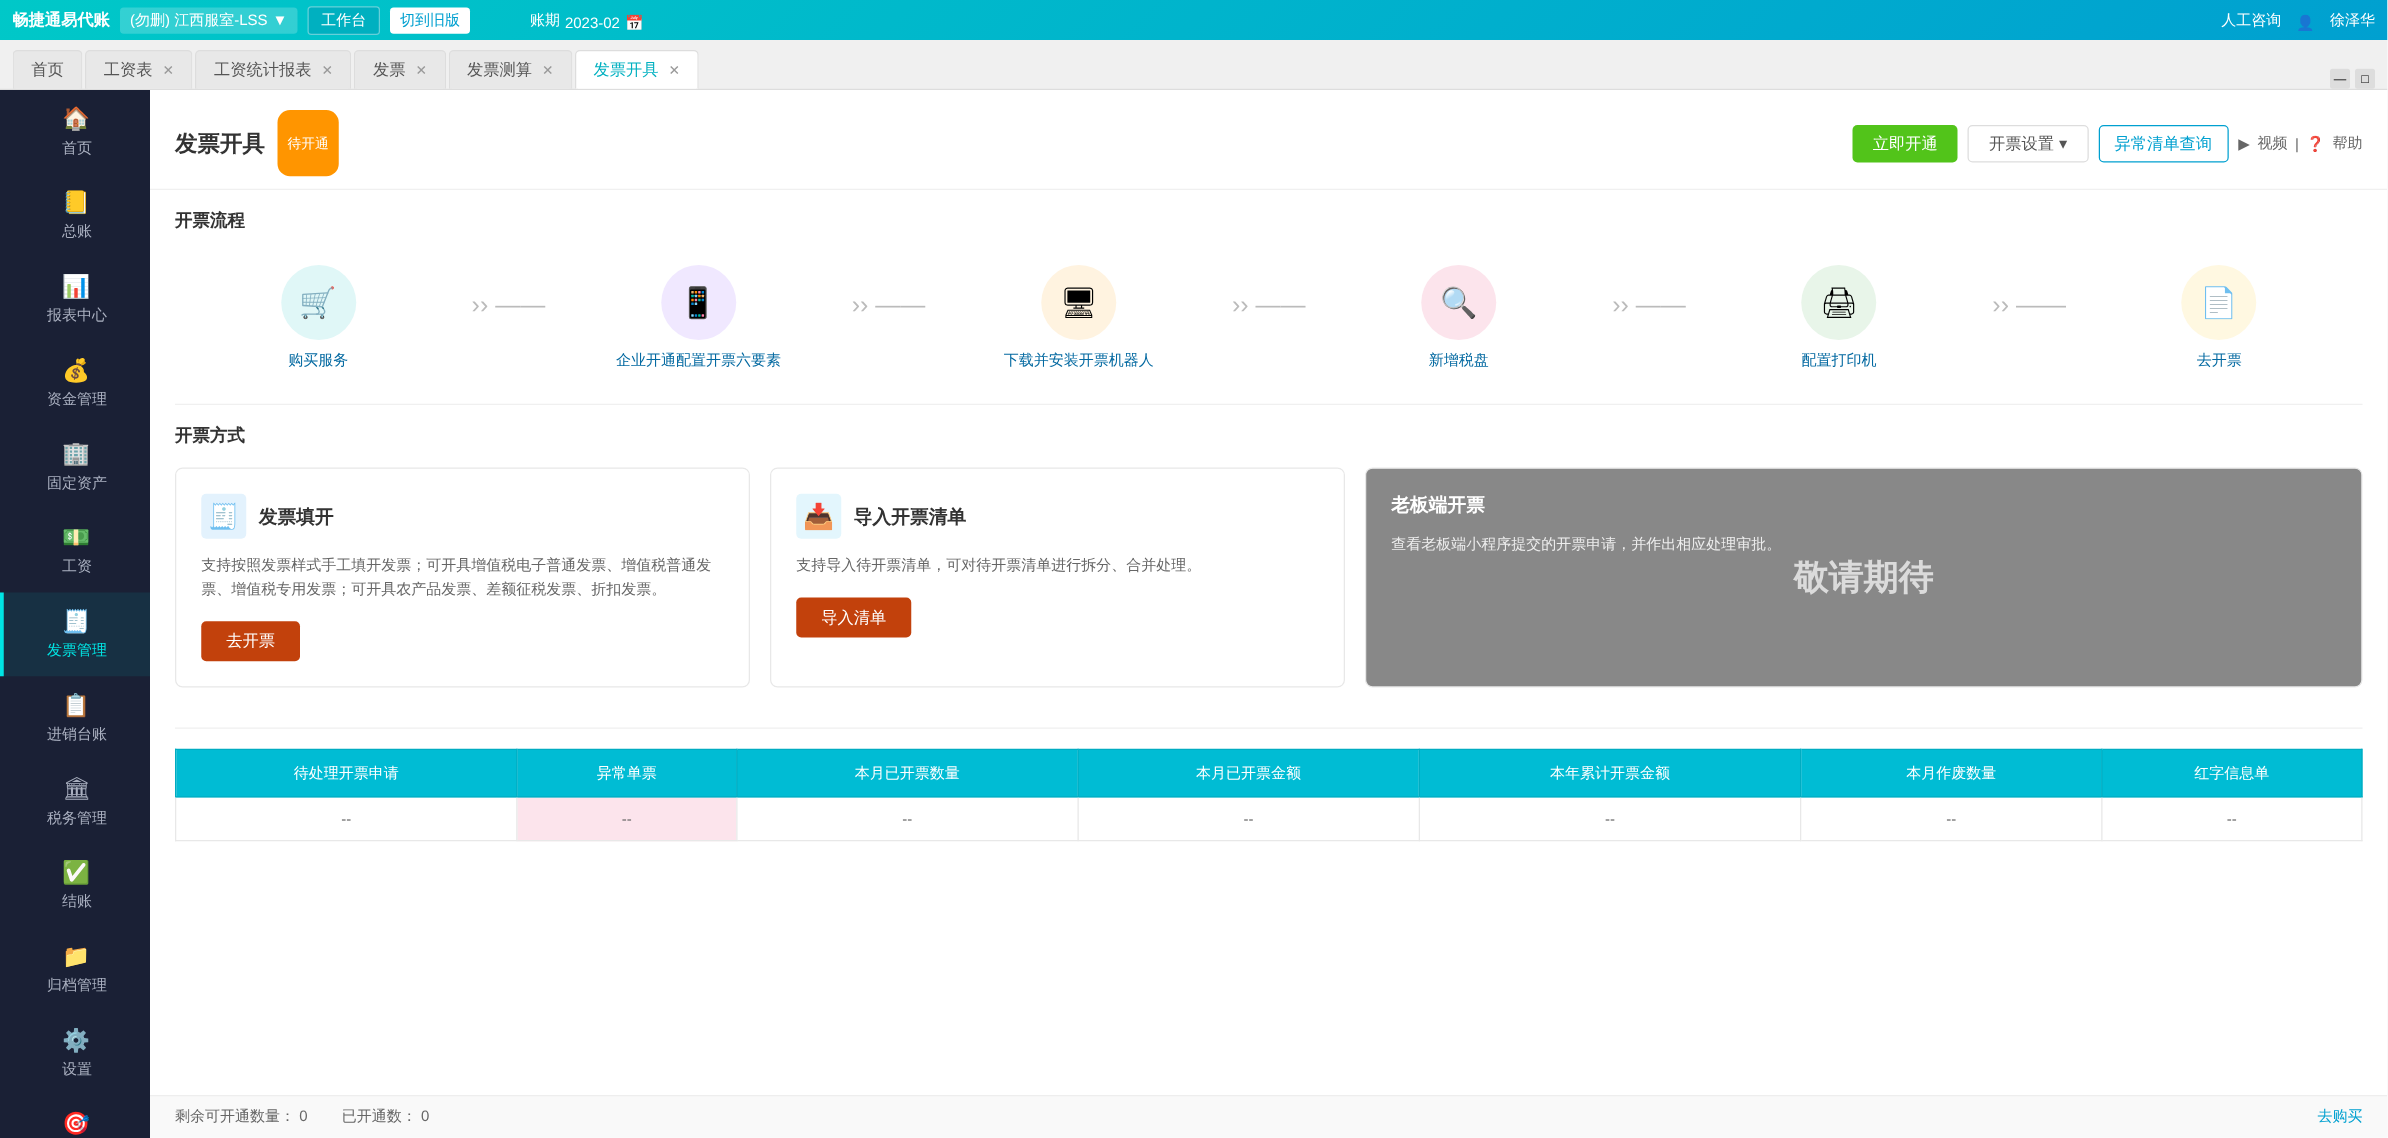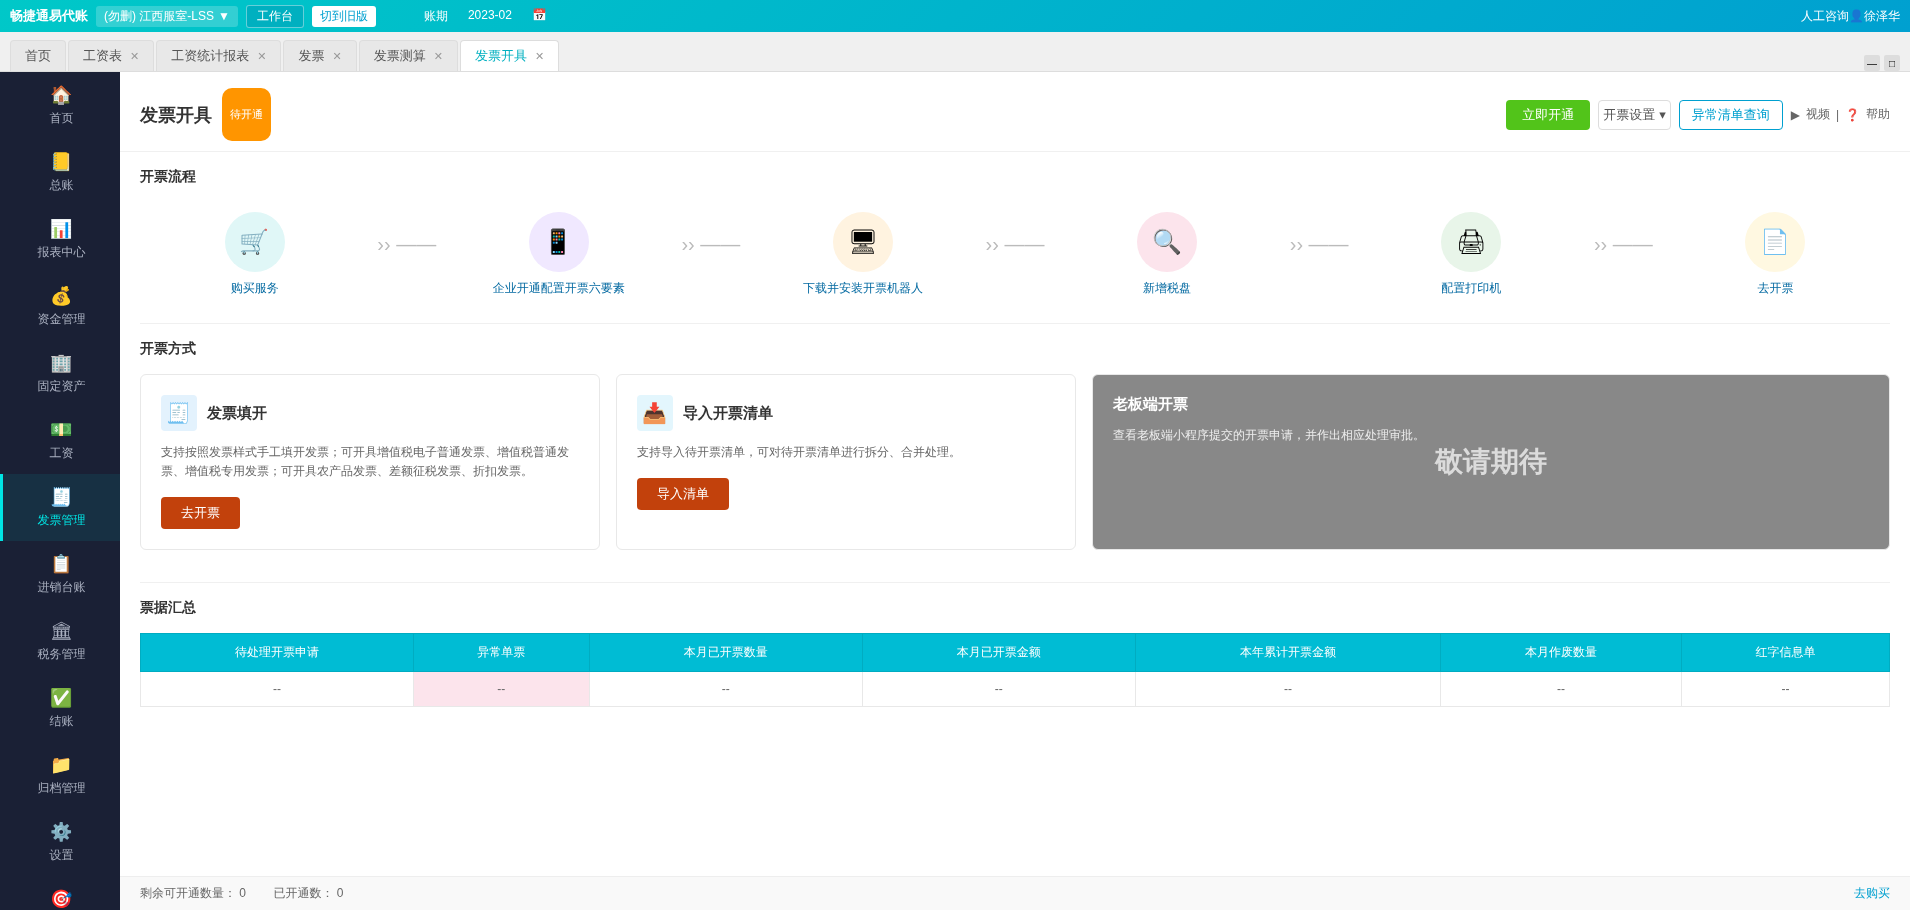--- a/index.html
+++ b/index.html
@@ -5,22 +5,22 @@
     * { margin: 0; padding: 0; box-sizing: border-box; }
     body { font-family: 'Microsoft YaHei', Arial, sans-serif; font-size: 13px; background: #f5f5f5; width: 1910px; height: 910px; overflow: hidden; display: flex; flex-direction: column; }
 
     
     .top-bar { height: 32px; background: linear-gradient(135deg, #00c8c8, #00a0d0); display: flex; align-items: center; justify-content: space-between; padding: 0 10px; flex-shrink: 0; }
     .top-bar-left { display: flex; align-items: center; gap: 8px; color: white; font-size: 13px; }
     .top-bar-logo { color: white; font-weight: bold; font-size: 13px; }
     .company-selector { background: rgba(255,255,255,0.2); border: none; color: white; padding: 2px 8px; border-radius: 3px; font-size: 12px; display: flex; align-items: center; gap: 4px; cursor: pointer; }
     .workspace-btn { background: #00b0c0; border: 1px solid rgba(255,255,255,0.4); color: white; padding: 2px 10px; border-radius: 3px; font-size: 12px; cursor: pointer; }
     .switch-btn { background: white; border: none; color: #00a0d0; padding: 2px 8px; border-radius: 3px; font-size: 12px; cursor: pointer; }
-    .period-info { color: white; font-size: 12px; display: flex; align-items: flex-start; gap: 20px; padding-left: 40px; }
-    .top-bar-right { display: flex; align-items: center; gap: 0; color: white; font-size: 12px; }
+    .period-info { color: white; font-size: 12px; display: flex; align-items: flex-end; gap: 4px; padding-left: 40px; }
+    .top-bar-right { display: flex; align-items: flex-end; gap: 12px; color: white; font-size: 12px; }
     .top-bar-right span { cursor: pointer; }
 
     
     .nav-tabs { height: 40px; background: #f0f0f0; display: flex; align-items: flex-end; padding: 0 10px; border-bottom: 1px solid #ddd; flex-shrink: 0; gap: 2px; }
     .nav-tab { padding: 6px 14px; font-size: 13px; cursor: pointer; border-radius: 4px 4px 0 0; border: 1px solid #ddd; border-bottom: none; background: #e8e8e8; color: #555; display: flex; align-items: center; gap: 4px; white-space: nowrap; }
     .nav-tab.active { background: white; color: #00b0c0; border-color: #ddd; font-weight: 500; }
     .nav-tab .close-x { color: #999; font-size: 11px; margin-left: 4px; }
     .nav-tab.home { background: #e8e8e8; }
 
     
@@ -35,21 +35,21 @@
     
     .content-area { flex: 1; background: white; overflow-y: auto; display: flex; flex-direction: column; }
 
     
     .page-header { padding: 16px 20px 10px; display: flex; align-items: center; justify-content: space-between; border-bottom: 1px solid #f0f0f0; flex-shrink: 0; }
     .page-title-row { display: flex; align-items: center; gap: 10px; }
     .page-title { font-size: 18px; font-weight: 600; color: #333; }
     .status-badge { background: #ff9500; color: white; padding: 19px 8px; border-radius: 10px; font-size: 11px; }
     .page-actions { display: flex; align-items: center; gap: 8px; }
     .btn-primary { background: #52c41a; color: white; border: none; padding: 6px 16px; border-radius: 4px; cursor: pointer; font-size: 13px; }
-    .btn-outline { background: white; color: #555; border: 1px solid #ddd; padding: 5px 4px; border-radius: 4px; cursor: pointer; font-size: 13px; display: flex; align-items: center; gap: 4px; }
+    .btn-outline { background: white; color: #555; border: 1px solid #ddd; padding: 5px 16px; border-radius: 4px; cursor: pointer; font-size: 13px; display: flex; align-items: center; gap: 4px; }
     .btn-outline-blue { background: white; color: #00a0d0; border: 1px solid #00a0d0; padding: 5px 12px; border-radius: 4px; cursor: pointer; font-size: 13px; }
     .help-area { display: flex; align-items: center; gap: 6px; color: #666; font-size: 12px; }
 
     
     .section { padding: 16px 20px; }
     .section-title { font-size: 14px; font-weight: 600; color: #333; margin-bottom: 16px; }
 
     
     .flow-steps { display: flex; align-items: center; padding: 10px 0; }
     .flow-step { display: flex; flex-direction: column; align-items: center; gap: 8px; flex: 1; }
@@ -298,21 +298,20 @@
           <div class="old-platform-desc">查看老板端小程序提交的开票申请，并作出相应处理审批。</div>
           <div class="coming-soon-overlay">敬请期待</div>
         </div>
 
       </div>
     </div>
 
     <div style="height:1px;background:#f0f0f0;margin:0 20px;"></div>
 
     <div class="section">
-      <div class="section-title">票据汇总</div>
       <table class="summary-table">
         <thead>
           <tr>
             <th>待处理开票申请</th>
             <th>异常单票</th>
             <th>本月已开票数量</th>
             <th>本月已开票金额</th>
             <th>本年累计开票金额</th>
             <th>本月作废数量</th>
             <th>红字信息单</th>

